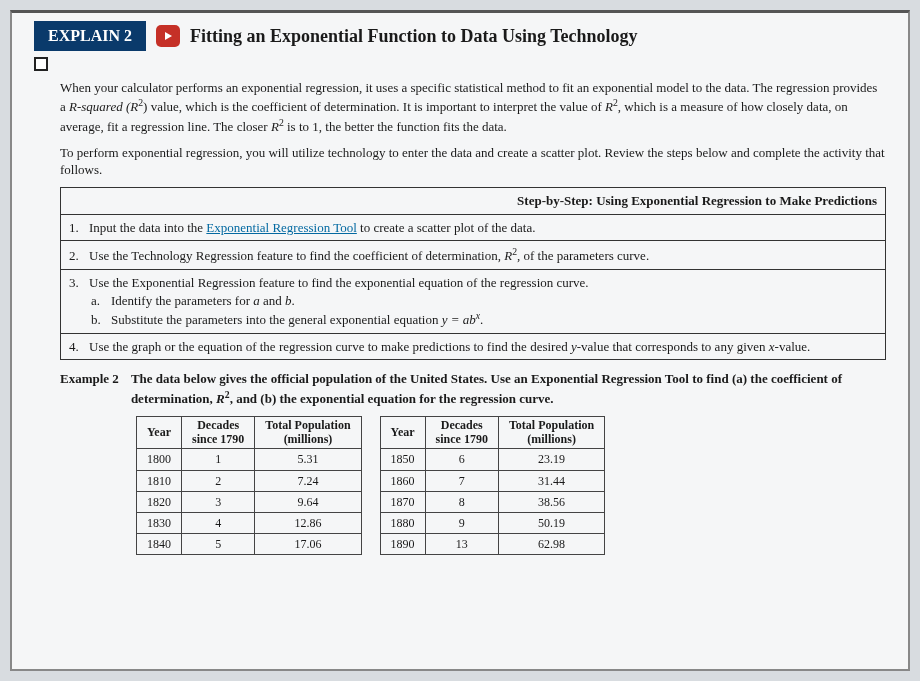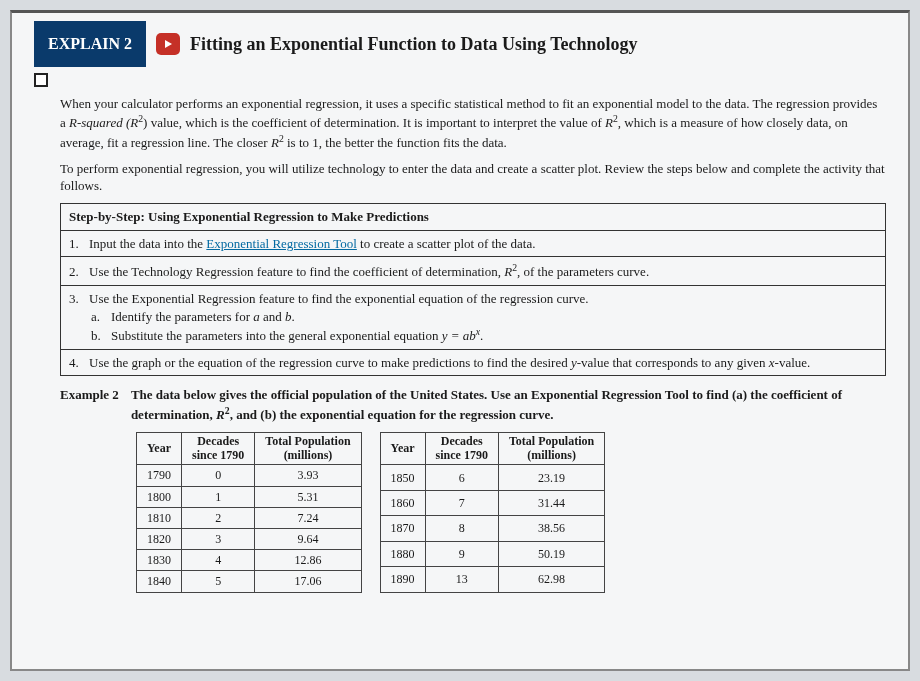--- a/index.html
+++ b/index.html
@@ -27,21 +27,21 @@
       align-items: center;
       gap: 10px;
       margin-bottom: 6px;
     }
     .explain-badge {
       background: #0a3a6b;
       color: #fff;
       font-weight: bold;
       font-family: "Times New Roman", serif;
       font-size: 16px;
-      padding: 12px 14px;
+      padding: 4px 14px;
     }
     .play-badge {
       width: 24px;
       height: 22px;
       background: #c53027;
       border-radius: 5px;
       display: flex;
       align-items: center;
       justify-content: center;
     }
@@ -80,21 +80,21 @@
       margin-top: 4px;
       margin-bottom: 10px;
       font-size: 13px;
     }
     .steps-table td {
       border: 1px solid #333;
       padding: 4px 8px;
       vertical-align: top;
     }
     .steps-title {
-      text-align: left;
+      text-align: right;
       font-weight: bold;
     }
     .step-num { display: inline-block; width: 20px; }
     .sub-step { margin-left: 22px; }
     .link-text { color: #0369a1; text-decoration: underline; }
     sup { font-size: 0.75em; }
     em.var { font-style: italic; }
 
     .example-block { margin-top: 6px; }
     .example-head { display: flex; gap: 12px; }
@@ -191,25 +191,20 @@
       <div class="data-tables">
         <table class="data-table">
           <thead>
             <tr>
               <th>Year</th>
               <th><span>Decades</span><br><span>since 1790</span></th>
               <th><span>Total Population</span><br><span>(millions)</span></th>
             </tr>
           </thead>
           <tbody id="left-tbody">
-              <tr>
-                <td>1790</td>
-                <td>0</td>
-                <td>3.93</td>
-              </tr>
               <tr>
                 <td>1800</td>
                 <td>1</td>
                 <td>5.31</td>
               </tr>
               <tr>
                 <td>1810</td>
                 <td>2</td>
                 <td>7.24</td>
               </tr>

